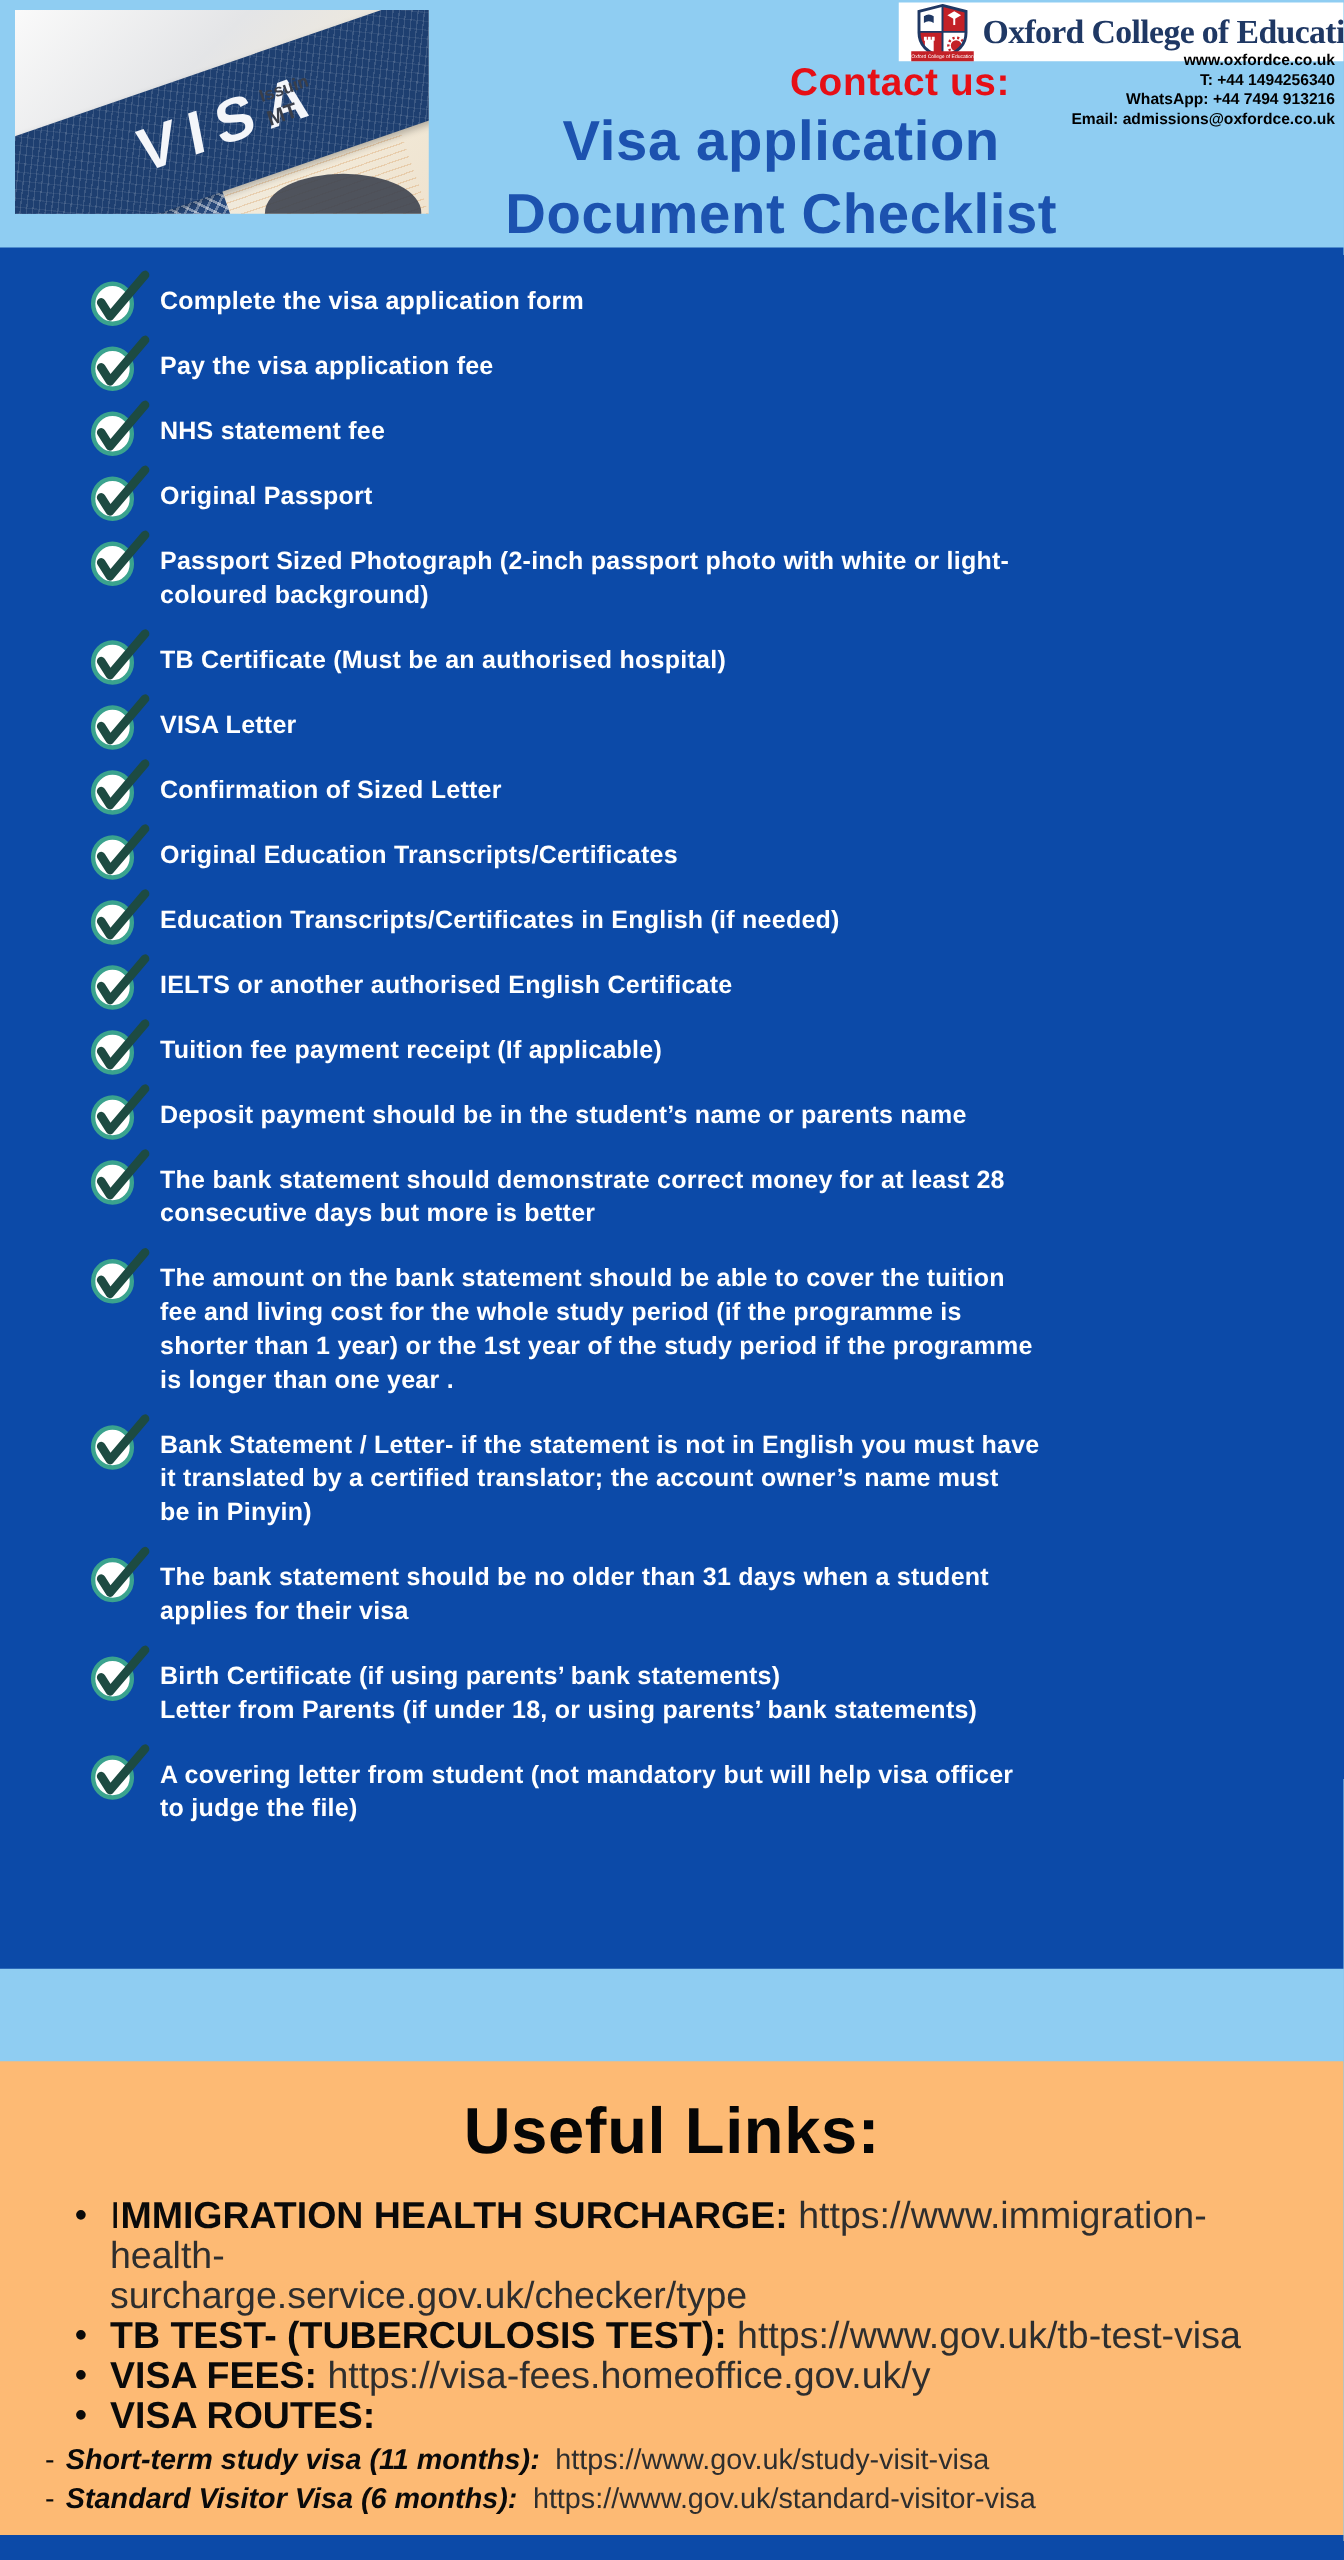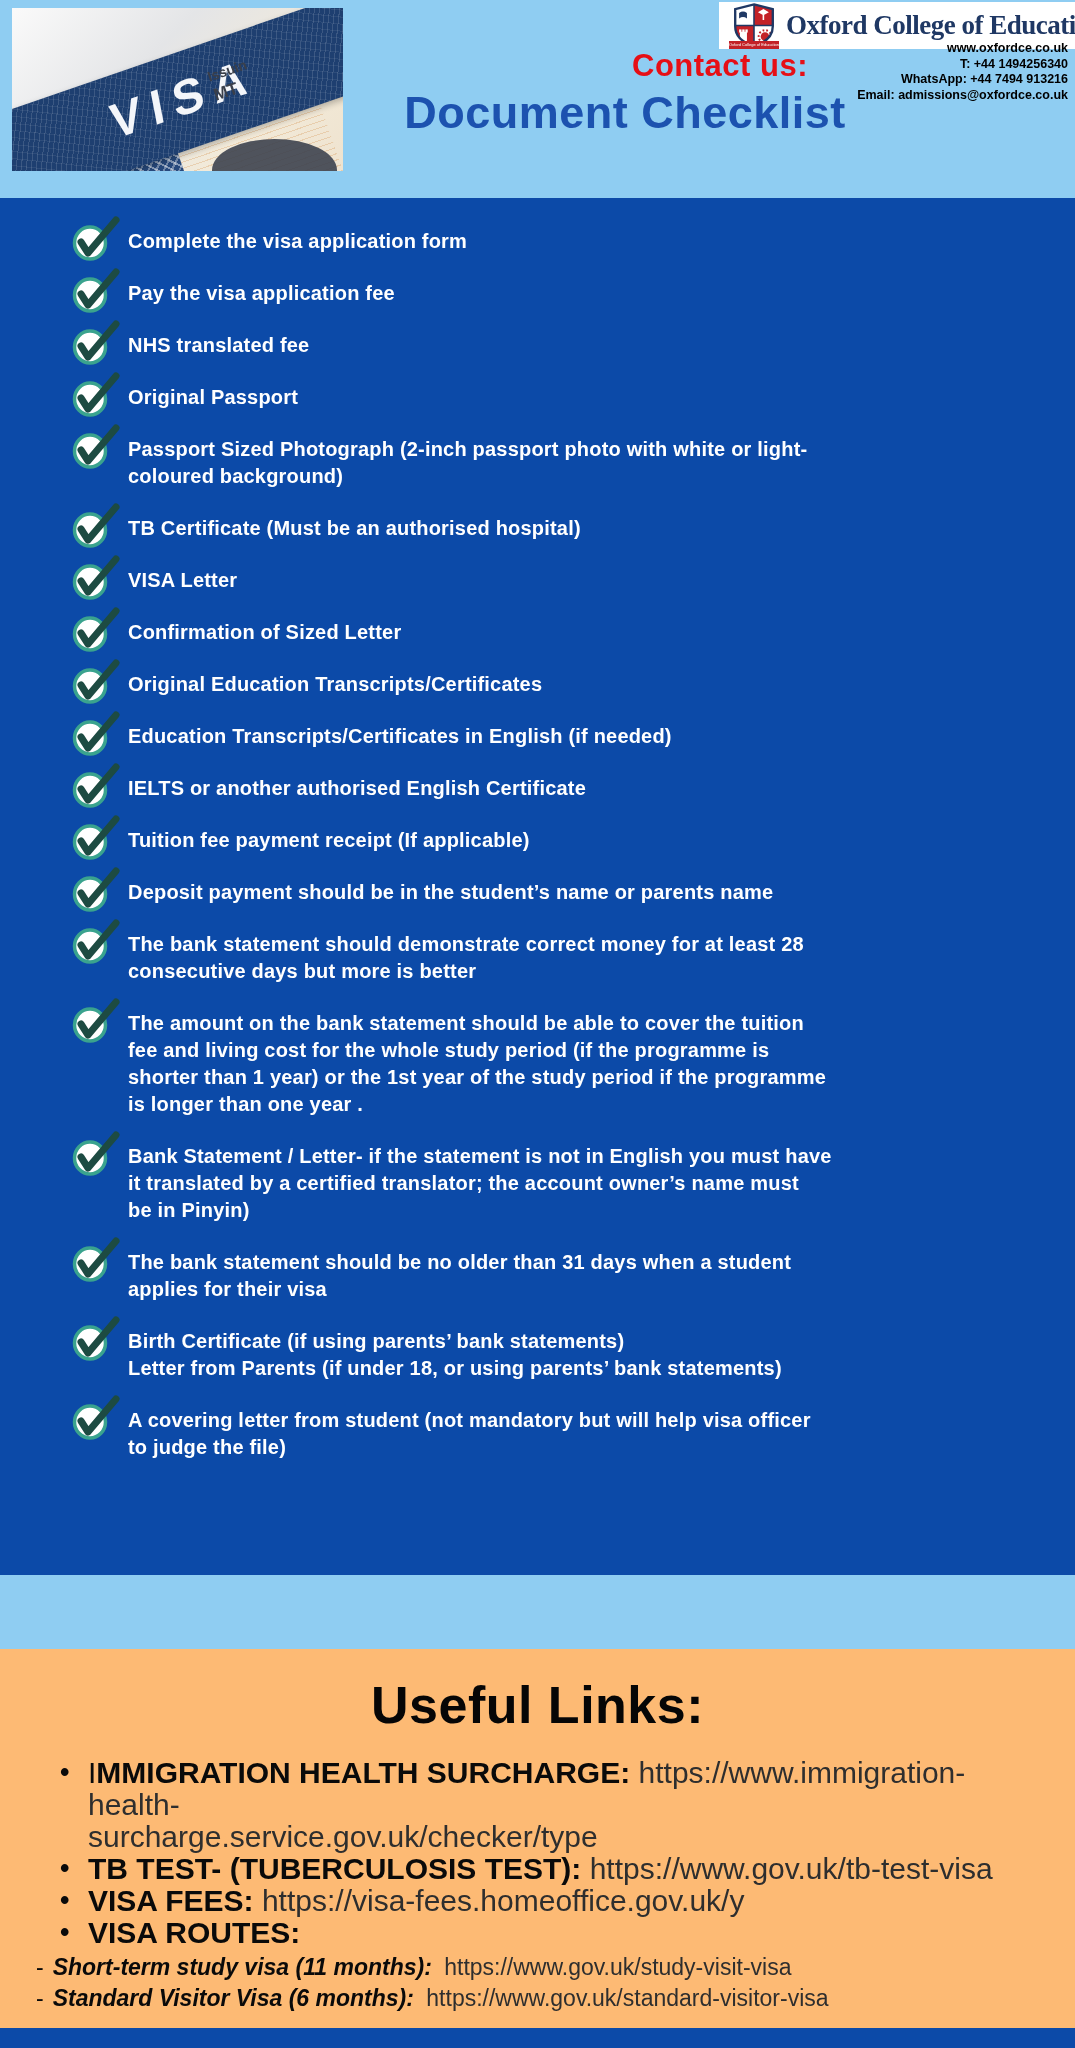--- a/index.html
+++ b/index.html
@@ -132,20 +132,21 @@
     <div class="contact-label">Contact us:</div>
 
     <div class="contact-details">
       <div>www.oxfordce.co.uk</div>
       <div>T: +44 1494256340</div>
       <div>WhatsApp: +44 7494 913216</div>
       <div>Email: admissions@oxfordce.co.uk</div>
     </div>
 
     <div class="title">
+      <div>Visa application</div>
       <div>Document Checklist</div>
     </div>
   </div>
 
   <div class="checklist">
     <ul class="check-list">
 
       <li class="check-row">
         <span class="check-icon">
             <svg width="40" height="44" viewBox="0 0 40 44">
@@ -164,21 +165,21 @@
           </span>
         <p class="item-text">Pay the visa application fee</p>
       </li>
       <li class="check-row">
         <span class="check-icon">
             <svg width="40" height="44" viewBox="0 0 40 44">
               <ellipse cx="18" cy="24" rx="15.5" ry="16" fill="#ffffff" stroke="#3AA38E" stroke-width="3.5"></ellipse>
               <polyline points="9,23 16,34 44,1" fill="none" stroke="#1D4B42" stroke-width="7" stroke-linecap="round" stroke-linejoin="round"></polyline>
             </svg>
           </span>
-        <p class="item-text">NHS translated fee</p>
+        <p class="item-text">NHS statement fee</p>
       </li>
       <li class="check-row">
         <span class="check-icon">
             <svg width="40" height="44" viewBox="0 0 40 44">
               <ellipse cx="18" cy="24" rx="15.5" ry="16" fill="#ffffff" stroke="#3AA38E" stroke-width="3.5"></ellipse>
               <polyline points="9,23 16,34 44,1" fill="none" stroke="#1D4B42" stroke-width="7" stroke-linecap="round" stroke-linejoin="round"></polyline>
             </svg>
           </span>
         <p class="item-text">Original Passport</p>
       </li>

